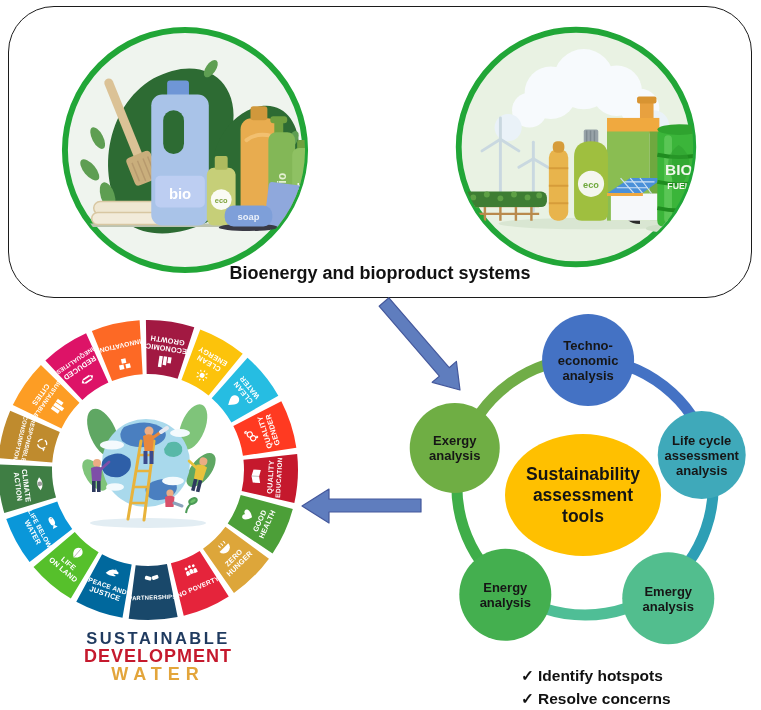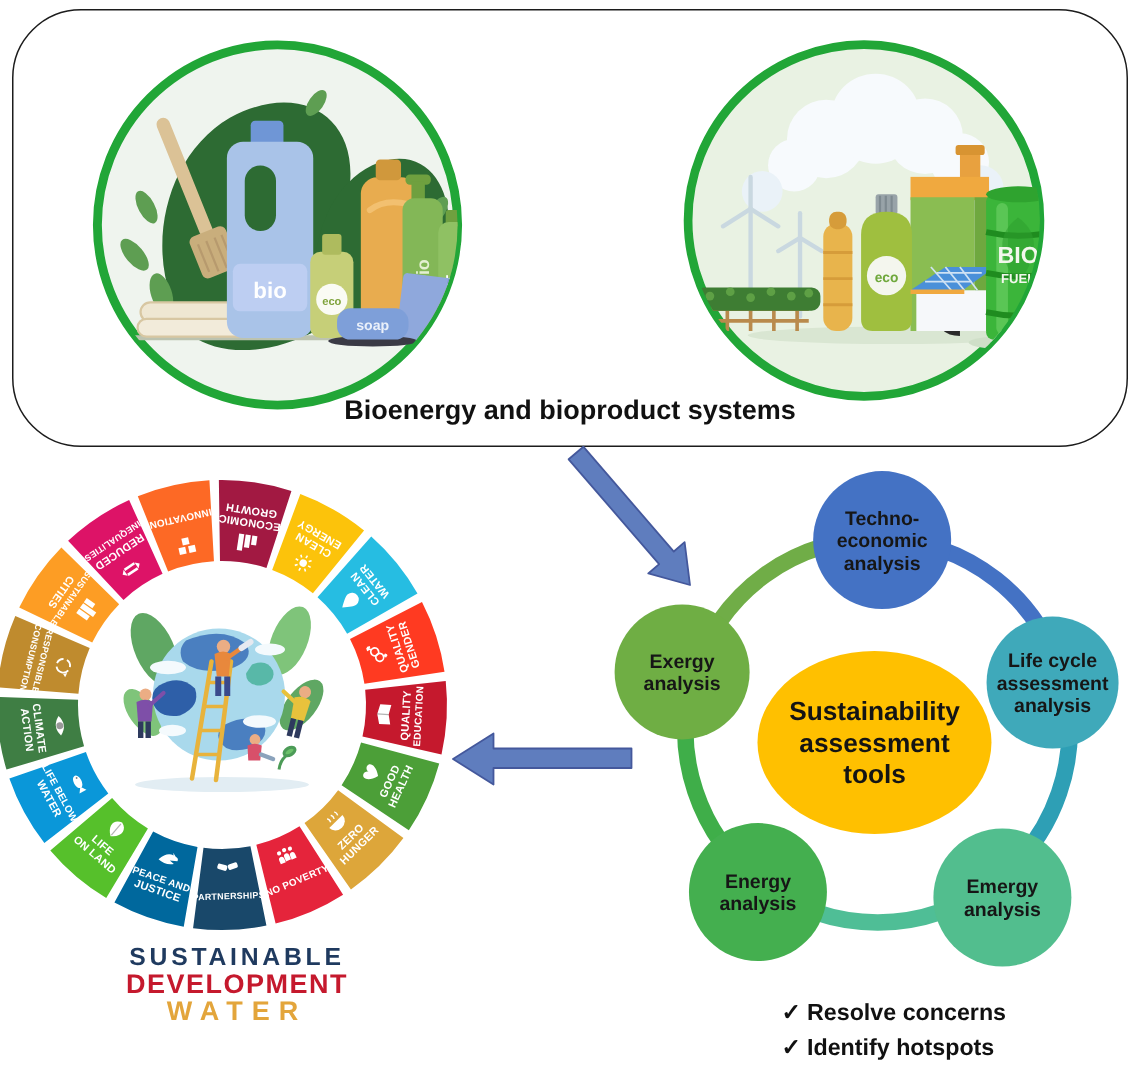--- a/index.html
+++ b/index.html
@@ -502,20 +502,20 @@
   </svg>
 
   <div class="abs sdg-title">
     <div class="l1" style="color: rgb(31, 58, 95);">SUSTAINABLE</div>
     <div class="l2" style="color: rgb(197, 25, 45);">DEVELOPMENT</div>
     <div class="l3" style="color: rgb(227, 165, 59);">WATER</div>
   </div>
 
   <div class="abs checklist">
     <div class="row">
+      <span>✓</span><span>Identify hotspots</span>
+    </div>
+    <div class="row">
       <span>✓</span><span>Resolve concerns</span>
     </div>
-    <div class="row">
-      <span>✓</span><span>Identify hotspots</span>
-    </div>
   </div>
 
 </div>
 
 </body></html>

